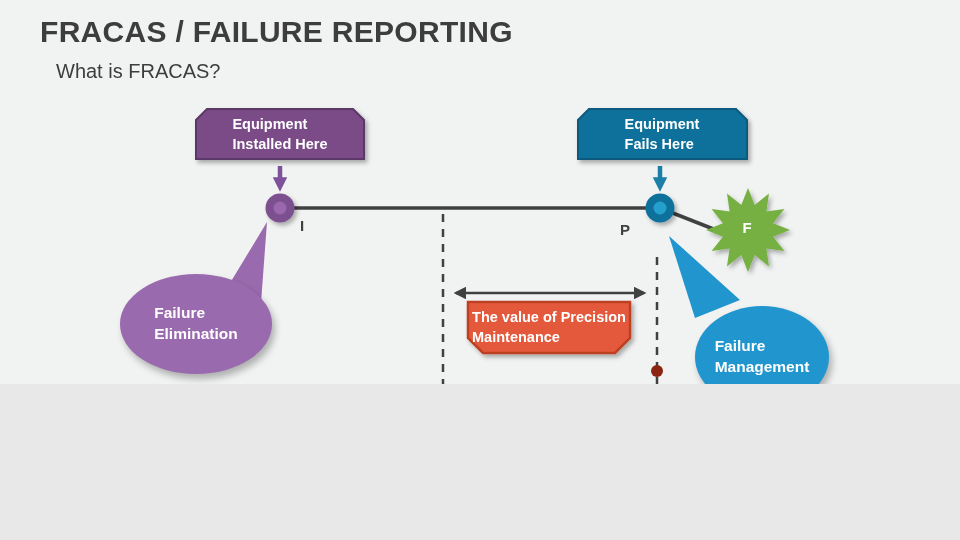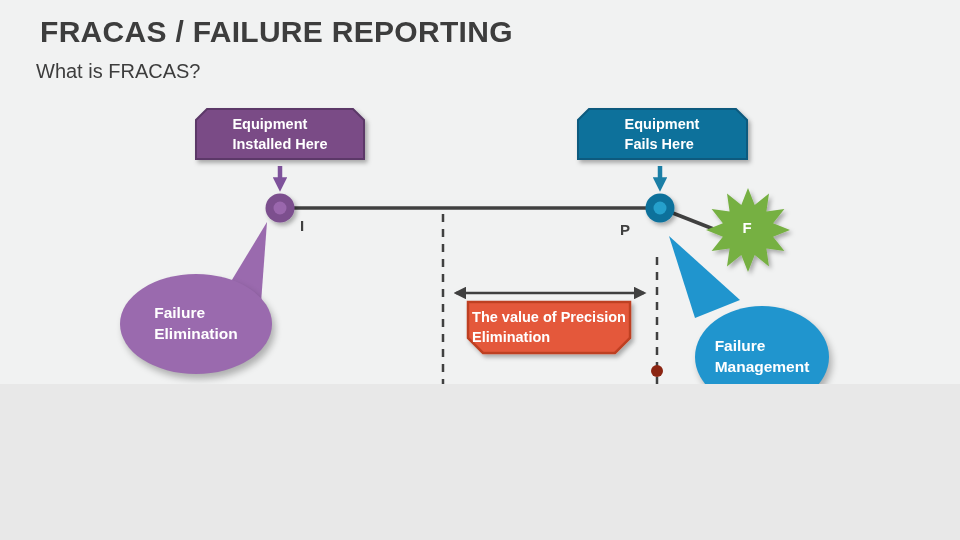--- a/index.html
+++ b/index.html
@@ -1,21 +1,21 @@
 <!DOCTYPE html>
 <html><head>
 <meta charset="utf-8">
 <style>
   html,body{margin:0;padding:0;background:#e8e8e8;}
   .slide{position:relative;width:960px;height:384px;background:#F1F2F2;
          font-family:"Liberation Sans",sans-serif;overflow:hidden;}
   svg.layer{position:absolute;left:0;top:0;}
   .title{position:absolute;left:40px;top:15px;margin:0;font-size:30px;font-weight:700;
          color:#3D3D3D;letter-spacing:.3px;white-space:nowrap;}
-  .subtitle{position:absolute;left:36px;top:60px;margin:0;font-size:20px;font-weight:400;color:#3D3D3D;}
+  .subtitle{position:absolute;left:56px;top:60px;margin:0;font-size:20px;font-weight:400;color:#3D3D3D;}
   .bubble{position:absolute;border-radius:50%;box-shadow:3px 5px 7px rgba(0,0,0,.28);}
   .bubble.purple{left:120px;top:274px;width:152px;height:100px;background:#9A6AAE;}
   .bubble.blue{left:695px;top:306px;width:134px;height:102px;background:#2095CE;}
   .shape-text{position:absolute;transform:translate(-50%,-50%);color:#fff;font-weight:700;
               white-space:pre-line;line-height:1.38;}
   .pt-label{position:absolute;transform:translate(-50%,-50%);color:#404040;font-weight:700;font-size:15px;}
 </style>
 </head>
 <body>
 
@@ -85,21 +85,21 @@
   </svg>
 
   <div class="bubble purple"></div>
   <div class="bubble blue"></div>
 
   <div class="shape-text" style="left:280px;top:134px;font-size:14.5px;">Equipment
 Installed Here</div>
   <div class="shape-text" style="left:662px;top:134px;font-size:14.5px;">Equipment
 Fails Here</div>
   <div class="shape-text" style="left:549px;top:327px;font-size:14.5px;">The value of Precision
-Elimination</div>
+Maintenance</div>
   <div class="shape-text" style="left:196px;top:323px;font-size:15.5px;">Failure
 Elimination</div>
   <div class="shape-text" style="left:762px;top:356px;font-size:15.5px;">Failure
 Management</div>
   <div class="shape-text" style="left:747px;top:228px;font-size:15px;">F</div>
   <div class="shape-text" style="left:526px;top:452px;font-size:15px;">F</div>
 
   <div class="pt-label" style="left:302px;top:225px;">I</div>
   <div class="pt-label" style="left:625px;top:229px;">P</div>
   <div class="pt-label" style="left:280px;top:466px;">I</div>

